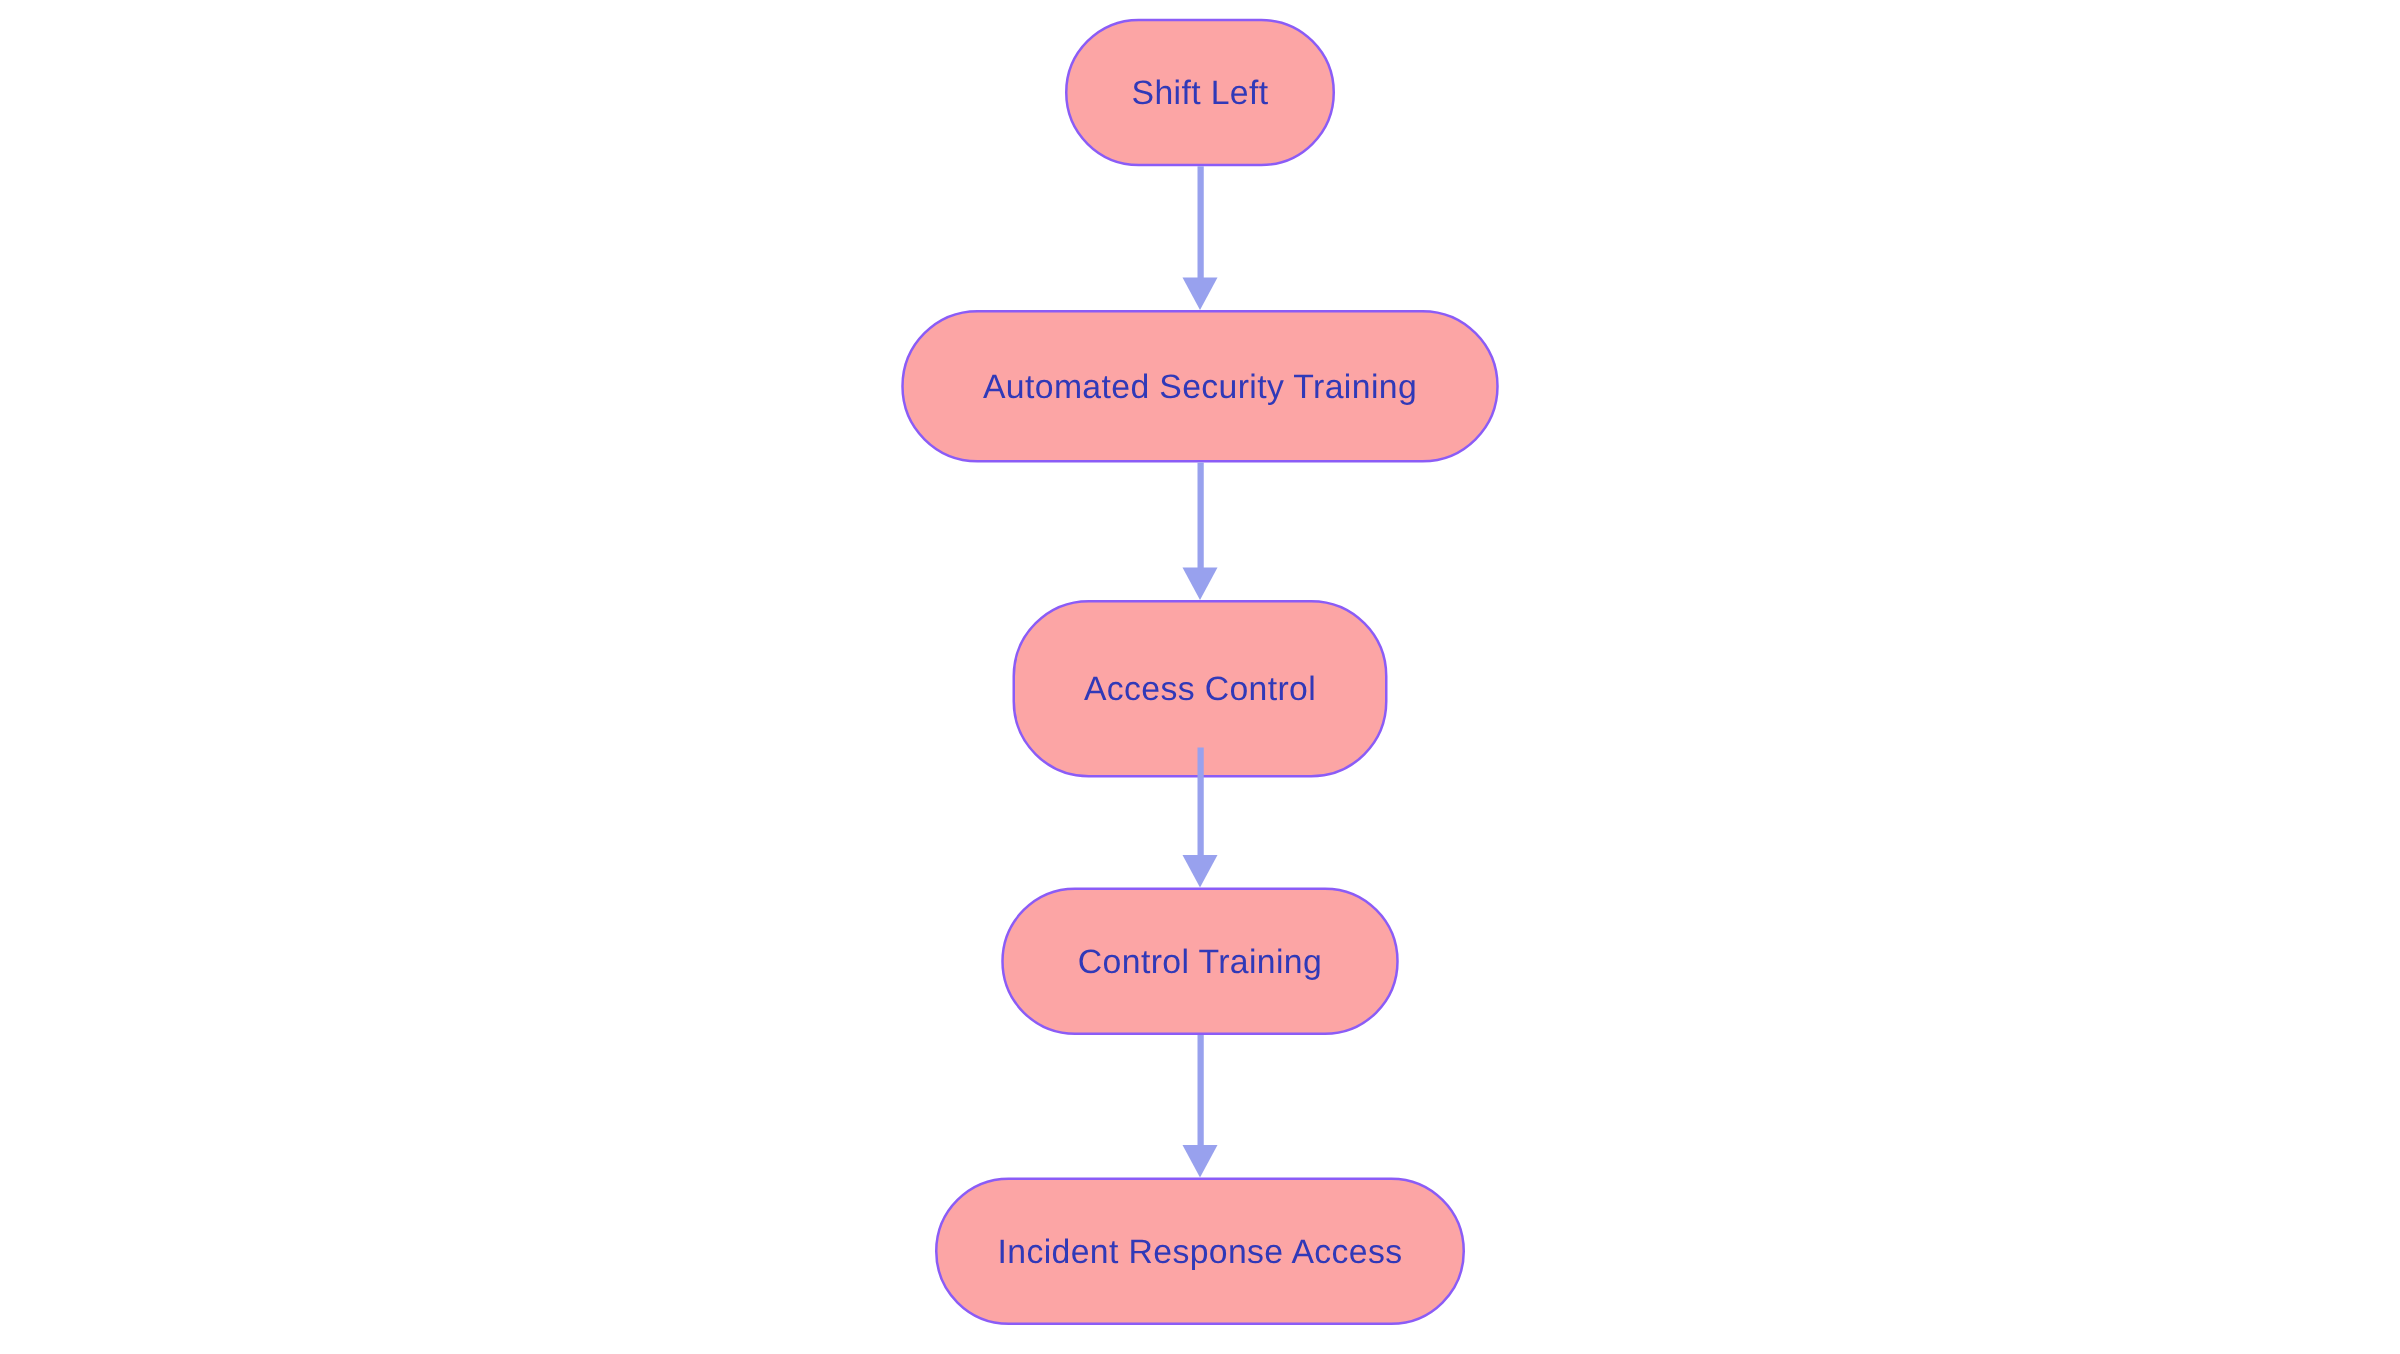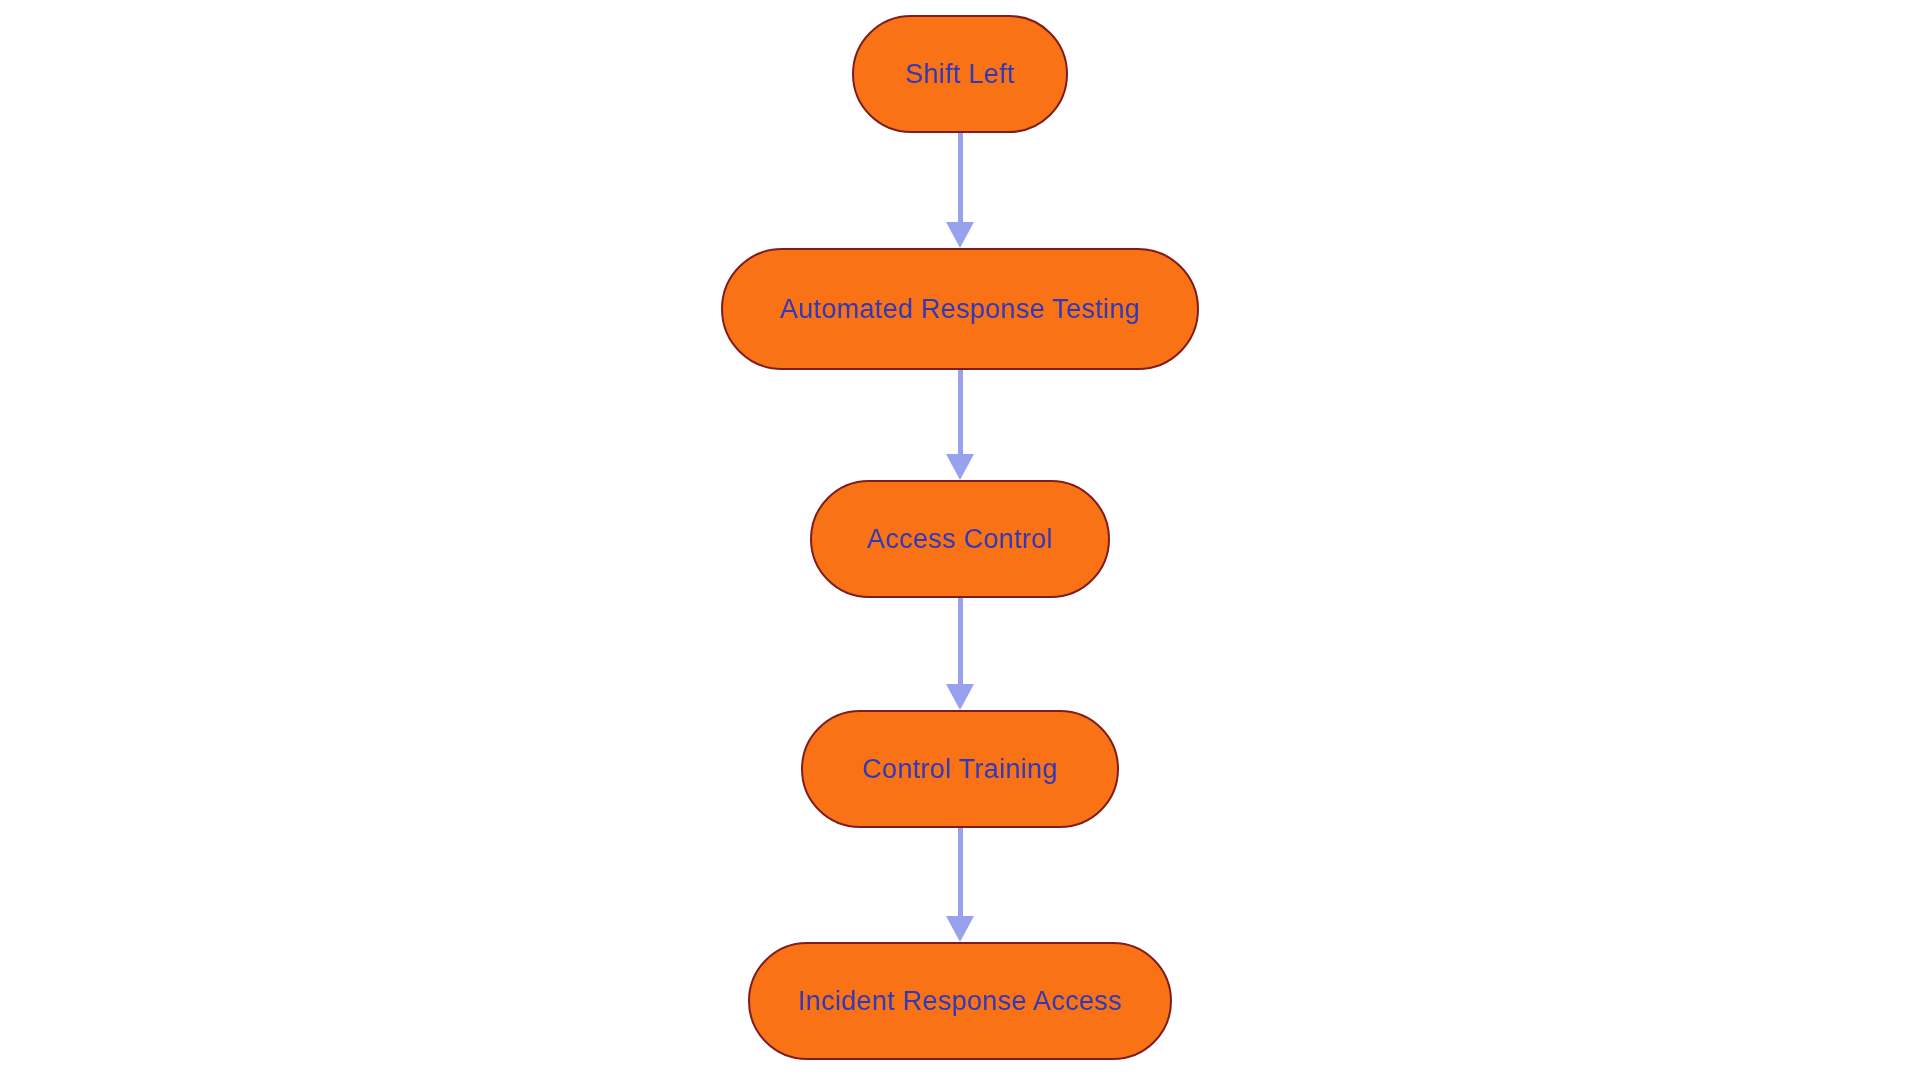--- a/index.html
+++ b/index.html
@@ -11,36 +11,36 @@
   .canvas {
     position: relative;
     width: 1920px;
     height: 1083px;
     background: #ffffff;
     overflow: hidden;
   }
   .flow-node {
     position: absolute;
     box-sizing: border-box;
-    background: #f97316;
-    border: 2px solid #7f1d1d;
+    background: #fca5a5;
+    border: 2px solid #8b5cf6;
     border-radius: 61px;
     display: flex;
     align-items: center;
     justify-content: center;
   }
   .flow-node .node-label {
     color: #3039b8;
     font-size: 27px;
     letter-spacing: 0.3px;
     white-space: nowrap;
   }
   .n1 { left: 852px; top:  15px; width: 216px; height: 118px; }
   .n2 { left: 721px; top: 248px; width: 478px; height: 122px; }
-  .n3 { left: 810px; top: 480px; width: 300px; height: 118px; align-items: center; }
+  .n3 { left: 810px; top: 480px; width: 300px; height: 142px; align-items: center; }
   .n4 { left: 801px; top: 710px; width: 318px; height: 118px; }
   .n5 { left: 748px; top: 942px; width: 424px; height: 118px; }
 
   .connector {
     position: absolute;
     left: 946px;
     width: 28px;
   }
   .connector .arrow-line {
     position: absolute;
@@ -73,21 +73,21 @@
   <div class="flow-node n1">
     <span class="node-label">Shift Left</span>
   </div>
 
   <div class="connector a1">
     <div class="arrow-line"></div>
     <div class="arrow-head"></div>
   </div>
 
   <div class="flow-node n2">
-    <span class="node-label">Automated Response Testing</span>
+    <span class="node-label">Automated Security Training</span>
   </div>
 
   <div class="connector a2">
     <div class="arrow-line"></div>
     <div class="arrow-head"></div>
   </div>
 
   <div class="flow-node n3">
     <span class="node-label">Access Control</span>
   </div>

